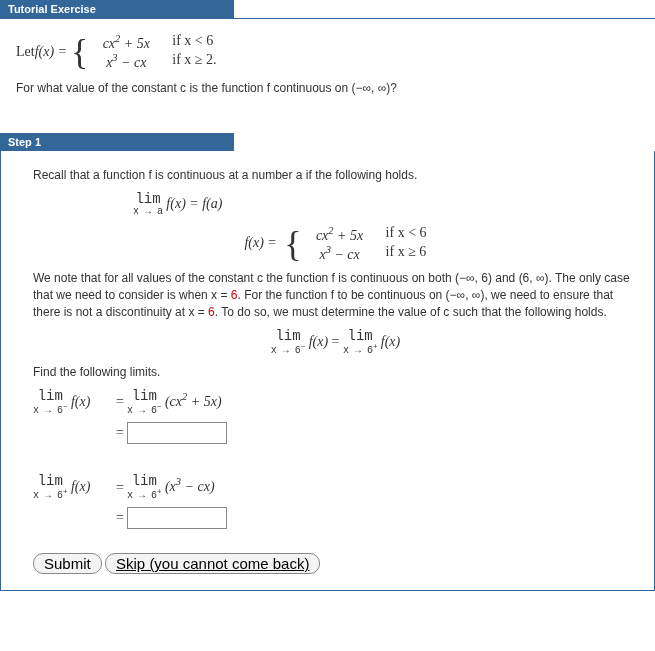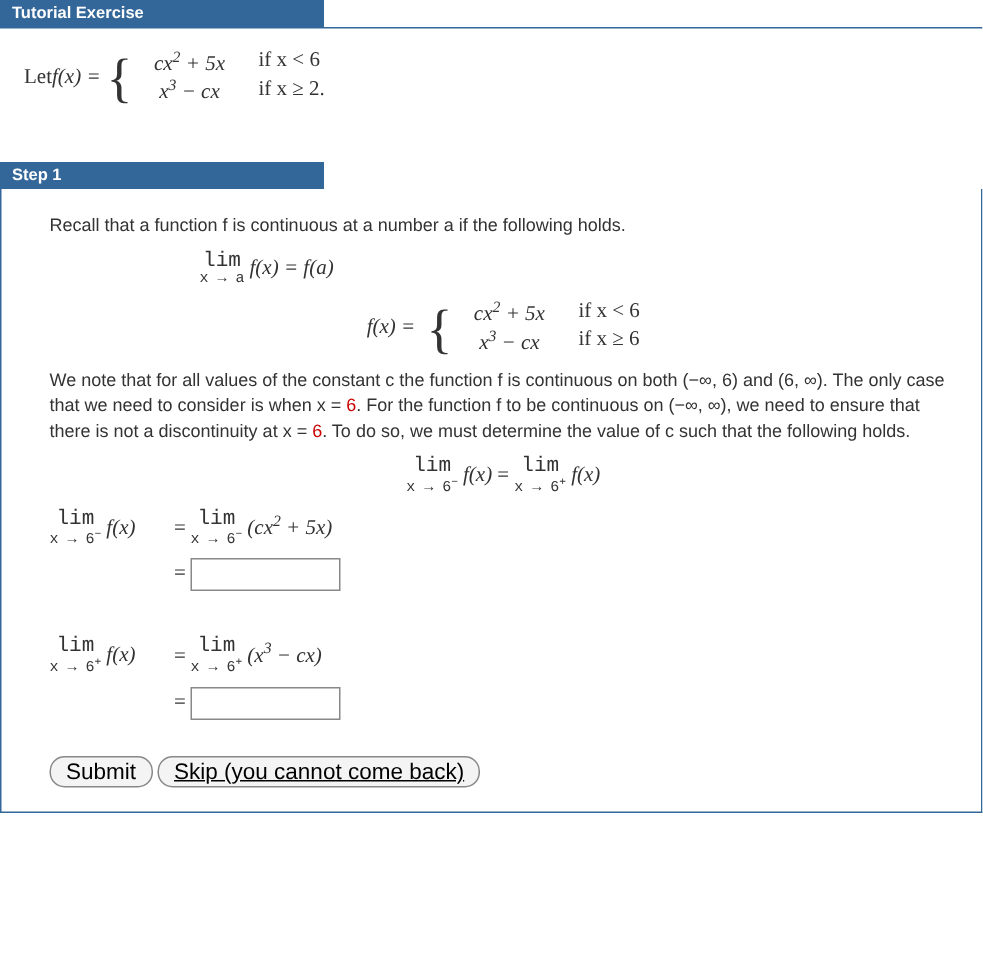--- a/index.html
+++ b/index.html
@@ -10,21 +10,21 @@
     font-size: 12px;
     color: #333;
     background: #fff;
     width: 655px;
   }
   .header-bar {
     background: #336699;
     color: #fff;
     font-weight: bold;
     padding: 3px 8px;
-    width: 216px;
+    width: 234px;
     font-size: 11px;
   }
   .divider-line {
     border-bottom: 1px solid #336699;
     margin-bottom: 6px;
   }
   .section-body {
     padding: 8px 16px 16px 16px;
   }
   .step-body {
@@ -107,20 +107,21 @@
           <span class="piece-expr math-italic"><span>cx</span><sup>2</sup><span> + 5x</span></span>
           <span class="piece-cond math">if  x &lt; 6</span>
         </span>
         <span class="piece-row">
           <span class="piece-expr math-italic"><span>x</span><sup>3</sup><span> − cx</span></span>
           <span class="piece-cond math">if  x ≥ 2.</span>
         </span>
       </span>
     </span>
   </div>
+  <p>For what value of the constant c is the function f continuous on (−∞, ∞)?</p>
 </div>
 
 <div style="height:12px;"></div>
 
 <div class="header-bar">Step 1</div>
 <div class="step-body">
 
   <p>Recall that a function f is continuous at a number a if the following holds.</p>
 
   <div class="centered" style="text-align:left;padding-left:100px;">
@@ -160,20 +161,21 @@
     </span>
     <span class="math-italic"> f(x)</span>
     <span class="math">  = </span>
     <span class="limit">
       <span class="top"><span>lim</span></span>
       <span class="bot"><span>x → 6</span><sup>+</sup></span>
     </span>
     <span class="math-italic"> f(x)</span>
   </div>
 
+  <p>Find the following limits.</p>
 
   <div class="eq-row">
     <div class="col-left">
       <span class="limit">
         <span class="top"><span>lim</span></span>
         <span class="bot"><span>x → 6</span><sup>−</sup></span>
       </span>
       <span class="math-italic"> f(x)</span>
     </div>
     <div class="eq">=</div>

